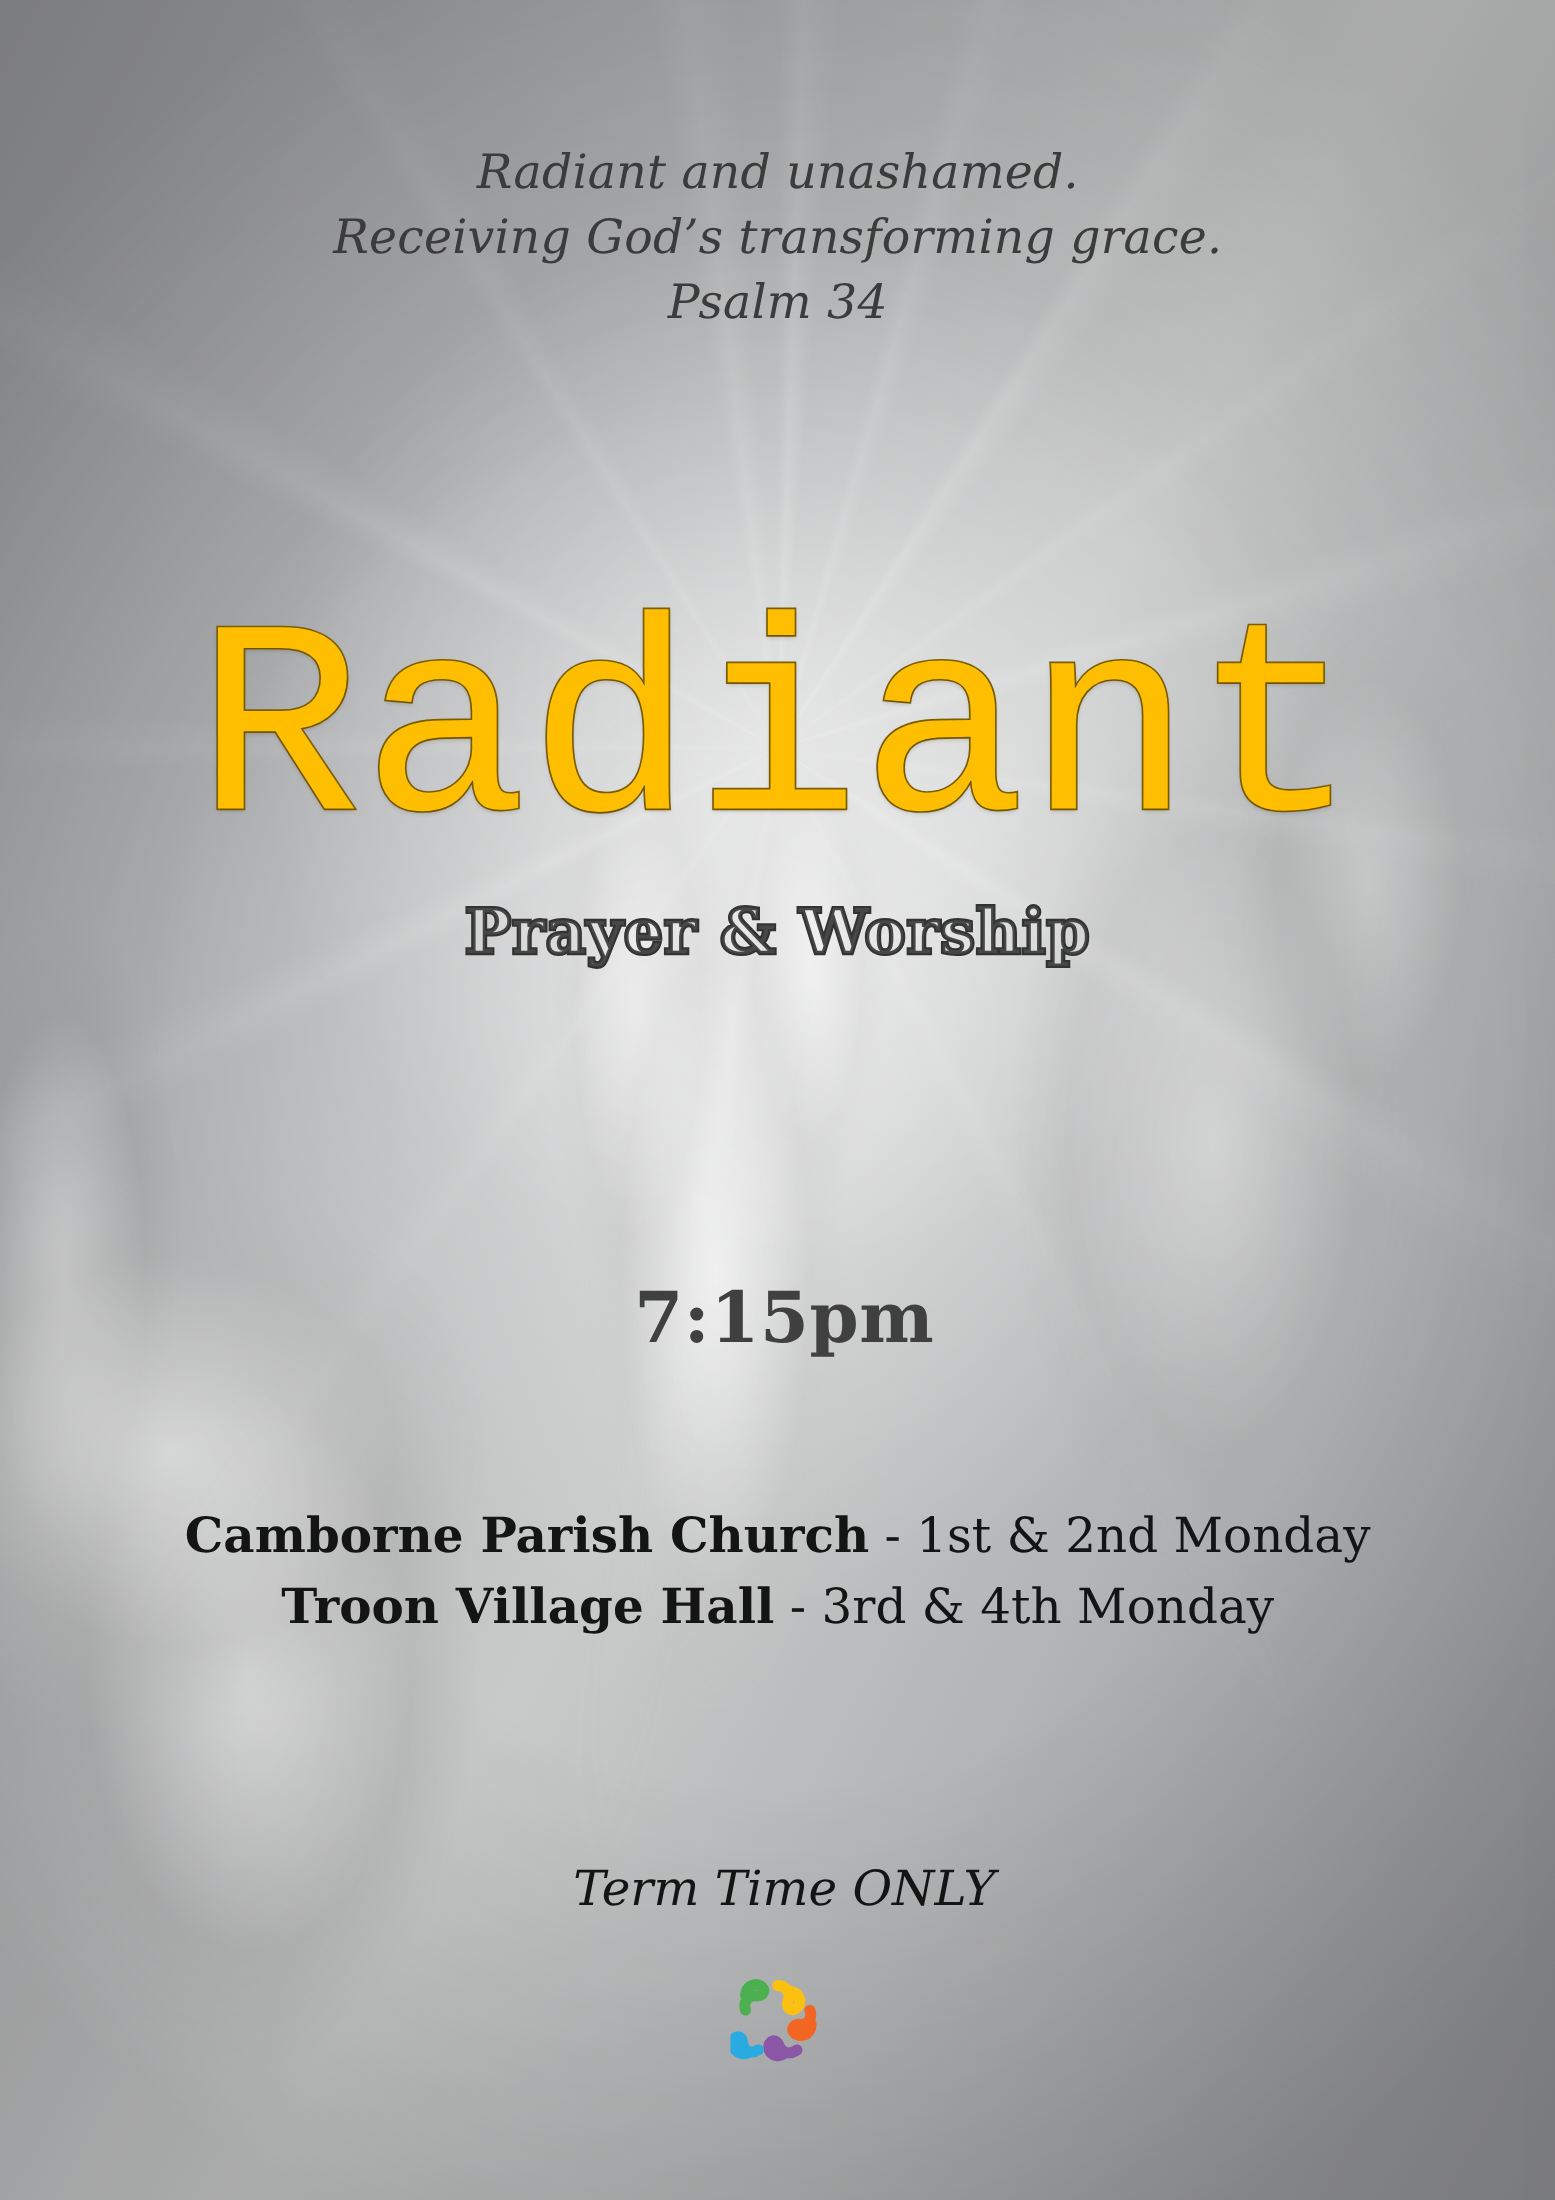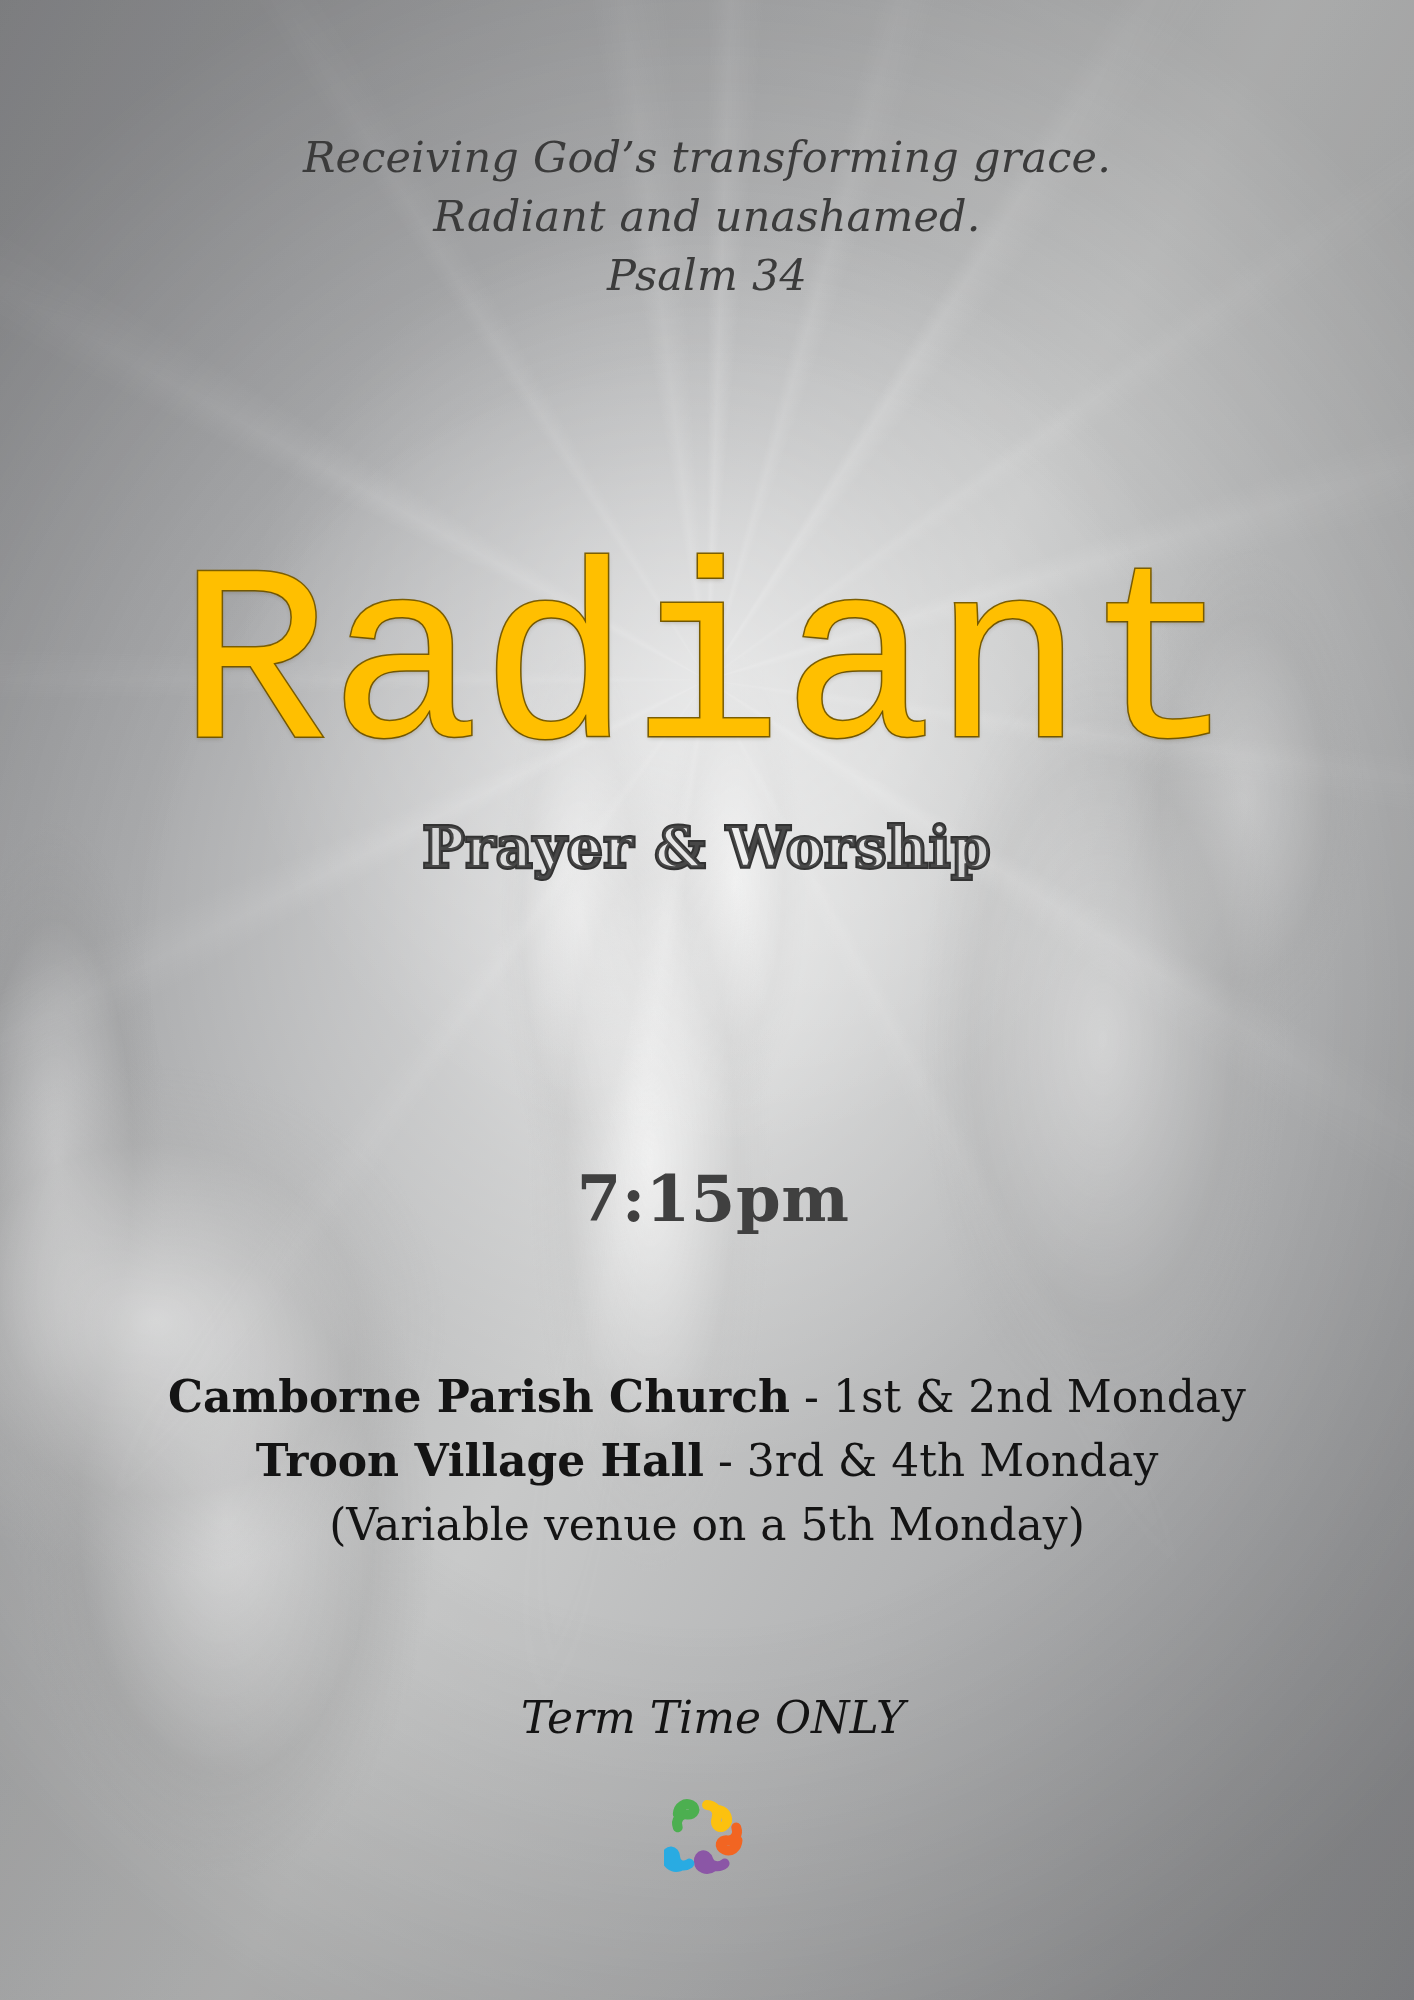--- a/index.html
+++ b/index.html
@@ -205,36 +205,35 @@
 <div id="poster">
 
   <div class="bg-base"></div>
   <div class="bg-hands"></div>
   <div class="bg-rays"></div>
   <div class="bg-glow"></div>
 
   <div class="content">
 
     <div class="tagline">
+      <div>Radiant and unashamed.</div>
       <div>Receiving God’s transforming grace.</div>
-      <div>Radiant and unashamed.</div>
       <div>Psalm 34</div>
     </div>
 
     <div class="title-wrap">
       <div class="title-radiant">Radiant</div>
       <div class="title-sub">Prayer &amp; Worship</div>
     </div>
 
     <div class="time">7:15pm</div>
 
     <div class="venues">
       <span class="line"><b>Camborne Parish Church</b><span> - 1st &amp; 2nd Monday</span></span>
       <span class="line"><b>Troon Village Hall</b><span> - 3rd &amp; 4th Monday</span></span>
-      <span class="line">(Variable venue on a 5th Monday)</span>
     </div>
 
     <div class="term">Term Time ONLY</div>
 
     <svg class="logo" viewBox="0 0 200 200">
       <g fill="none" stroke-width="23" stroke-linecap="round">
         <path d="M100 28 C 118 28 128 44 122 60 C 116 76 132 86 142 74 C 152 62 146 44 128 40" stroke="#FCC10F"></path>
         <path d="M168 80 C 174 97 164 112 147 110 C 130 108 126 126 141 132 C 156 138 170 128 171 110" stroke="#F26522"></path>
         <path d="M141 164 C 127 175 108 171 103 155 C 98 139 80 143 81 159 C 82 175 100 182 114 172" stroke="#8B56A6"></path>
         <path d="M59 164 C 44 174 27 166 26 149 C 25 132 8 132 6 147 C 4 163 19 176 36 171" stroke="#29ABE2"></path>

